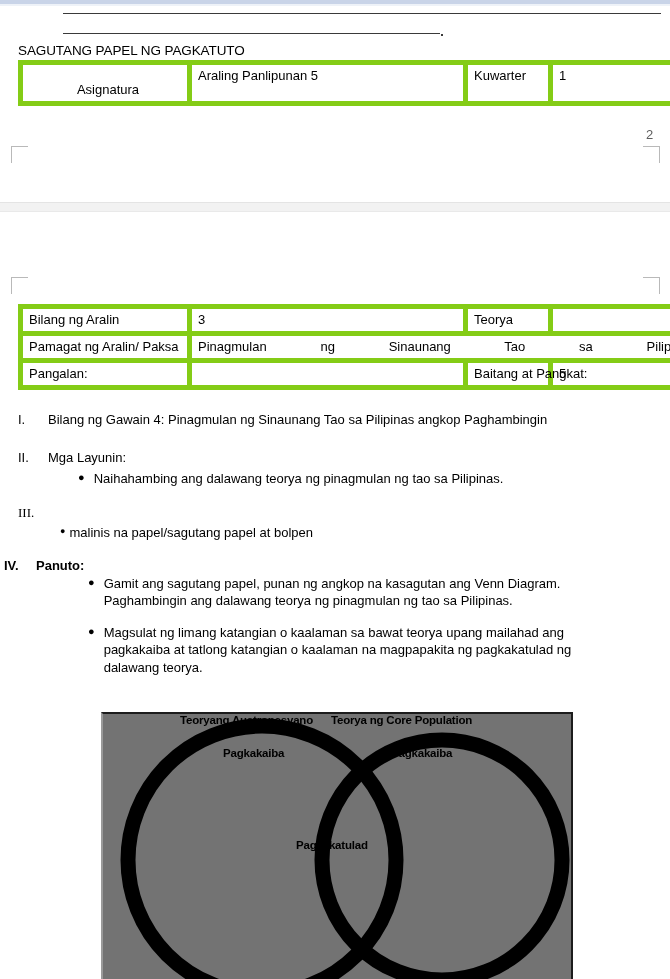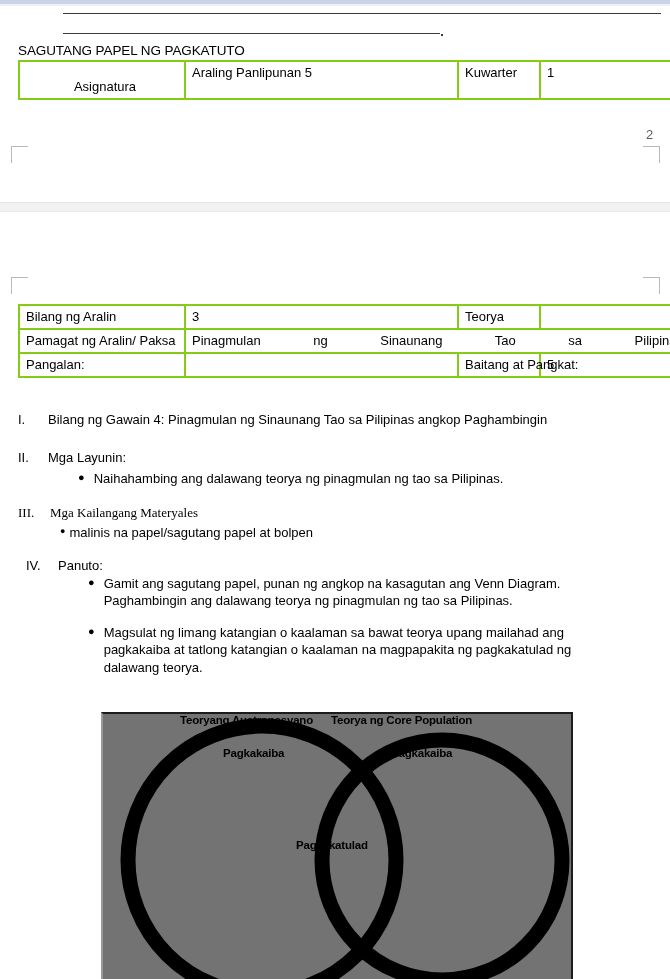--- a/index.html
+++ b/index.html
@@ -88,21 +88,21 @@
   }
 
   
   .doc-table {
     position: absolute;
     border-collapse: collapse;
     table-layout: fixed;
     font-size: 13px;
   }
   .doc-table td {
-    border: 2px solid #84cc16;
+    border: 5px solid #84cc16;
     padding: 3px 0 3px 6px;
     vertical-align: top;
     line-height: 1.22;
     font-size: 13px;
     color: #000;
   }
   .doc-table td.bottom-al { vertical-align: bottom; }
   .doc-table td.justify { text-align: justify; text-align-last: justify; }
 
   
@@ -223,28 +223,27 @@
     <span class="outline-num">II.</span>
     <span class="outline-text">Mga Layunin:</span>
   </div>
   <div class="bullet-row" style="left:78px; top:470px;">
     <span class="bullet-dot">●</span>
     <span class="bullet-body">Naihahambing ang dalawang teorya ng pinagmulan ng tao sa Pilipinas.</span>
   </div>
 
   <div class="outline-item" style="left:18px; top:505px;font-family:Liberation Serif, serif;">
     <span class="outline-num wide">III.</span>
-    <span class="outline-text">Mga Kailangang Materyales</span>
   </div>
   <div class="bullet-row" style="left:60px; top:524px;">
     <span class="bullet-dot small">●</span>
     <span class="bullet-body">malinis na papel/sagutang papel at bolpen</span>
   </div>
 
-  <div class="outline-item" style="left:26px; top:558px;">
+  <div class="outline-item" style="left:4px; top:558px;font-weight:bold;">
     <span class="outline-num wide">IV.</span>
     <span class="outline-text">Panuto:</span>
   </div>
   <div class="bullet-row" style="left:88px; top:575px;">
     <span class="bullet-dot">●</span>
     <span class="bullet-body">Gamit ang sagutang papel, punan ng angkop na kasagutan ang Venn Diagram. Paghambingin ang dalawang teorya ng pinagmulan ng tao sa Pilipinas.</span>
   </div>
   <div class="bullet-row" style="left:88px; top:624px;">
     <span class="bullet-dot">●</span>
     <span class="bullet-body">Magsulat ng limang katangian o kaalaman sa bawat teorya upang mailahad ang pagkakaiba at tatlong katangian o kaalaman na magpapakita ng pagkakatulad ng dalawang teorya.</span>

